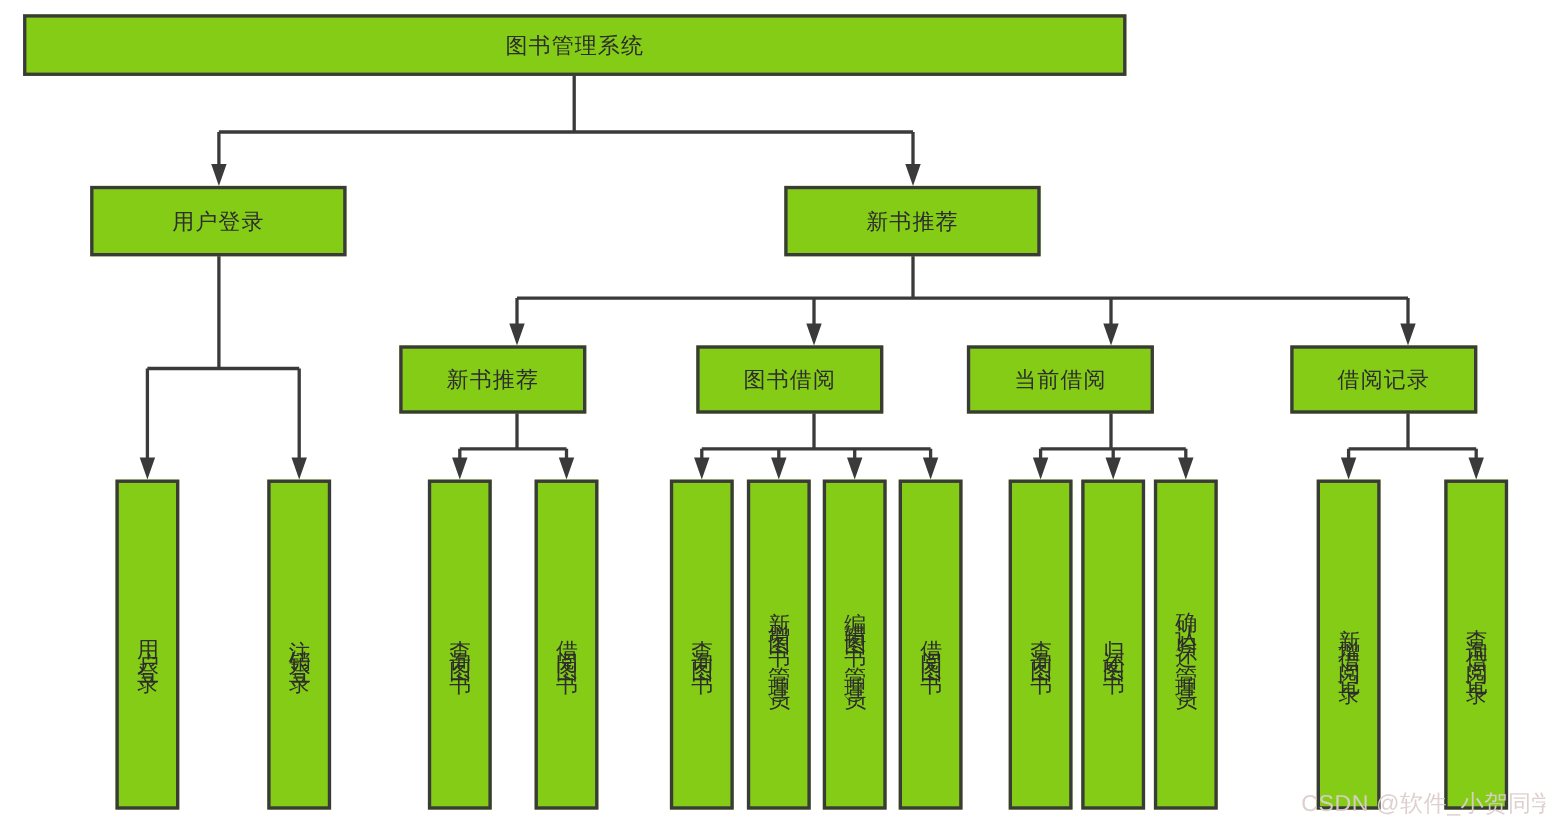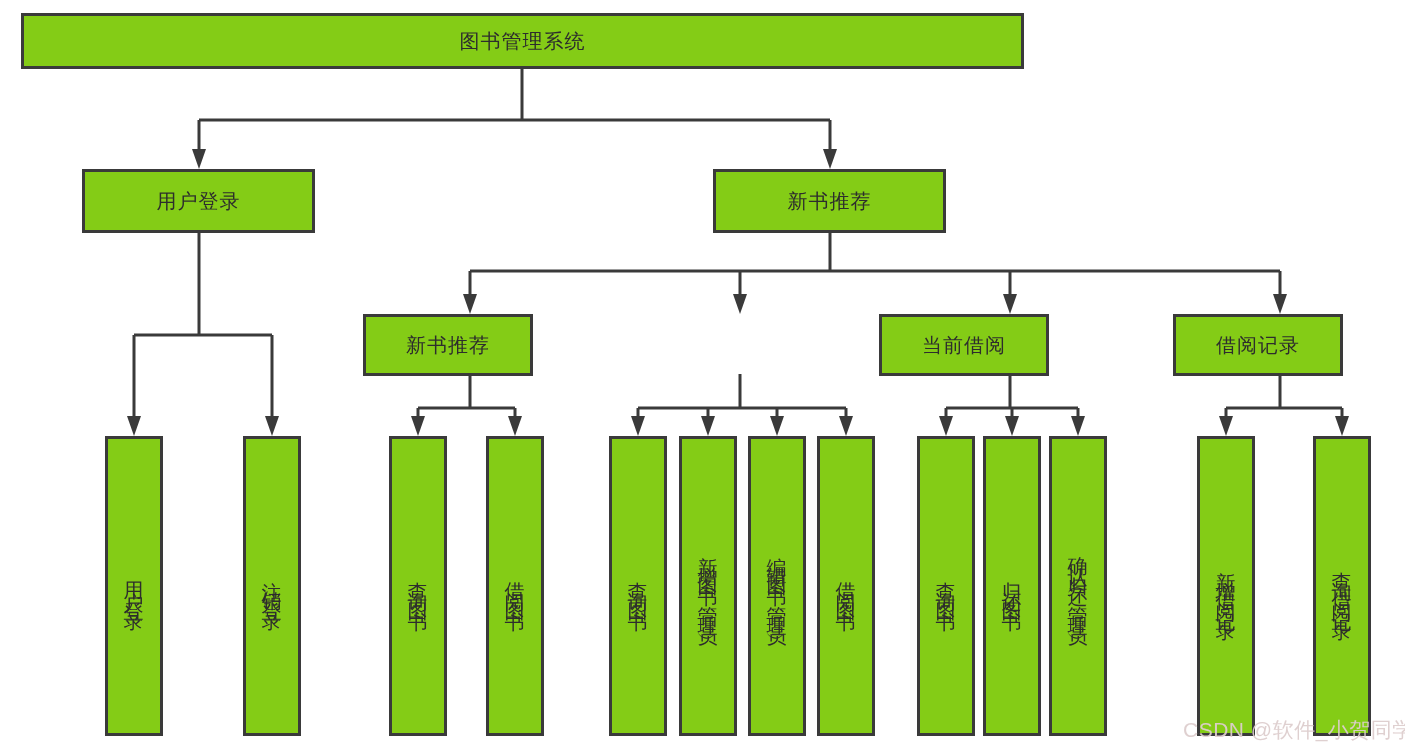--- a/index.html
+++ b/index.html
@@ -100,20 +100,23 @@
   <div class="node lvl2" style="left:82px">
     <span>用户登录</span>
   </div>
   <div class="node lvl2" style="left:713px">
     <span>新书推荐</span>
   </div>
 
   <div class="node lvl3" style="left:363px">
     <span>新书推荐</span>
   </div>
+  <div class="node lvl3" style="left:633px">
+    <span>图书借阅</span>
+  </div>
   <div class="node lvl3" style="left:879px">
     <span>当前借阅</span>
   </div>
   <div class="node lvl3" style="left:1173px">
     <span>借阅记录</span>
   </div>
 
   <div class="node leaf" style="left:105px">
     <span class="vtext">用户登录</span>
   </div>

